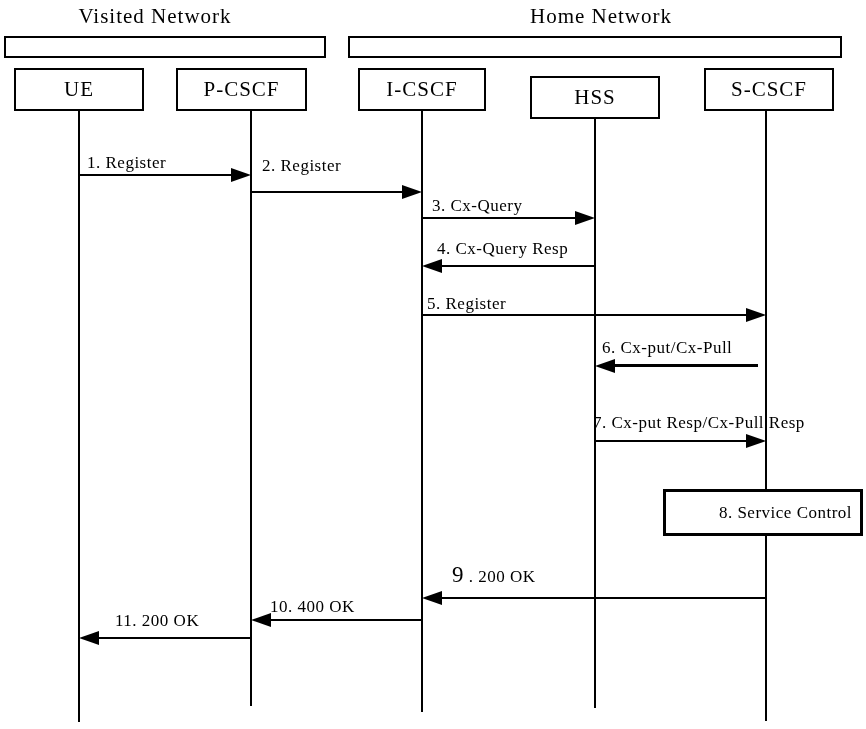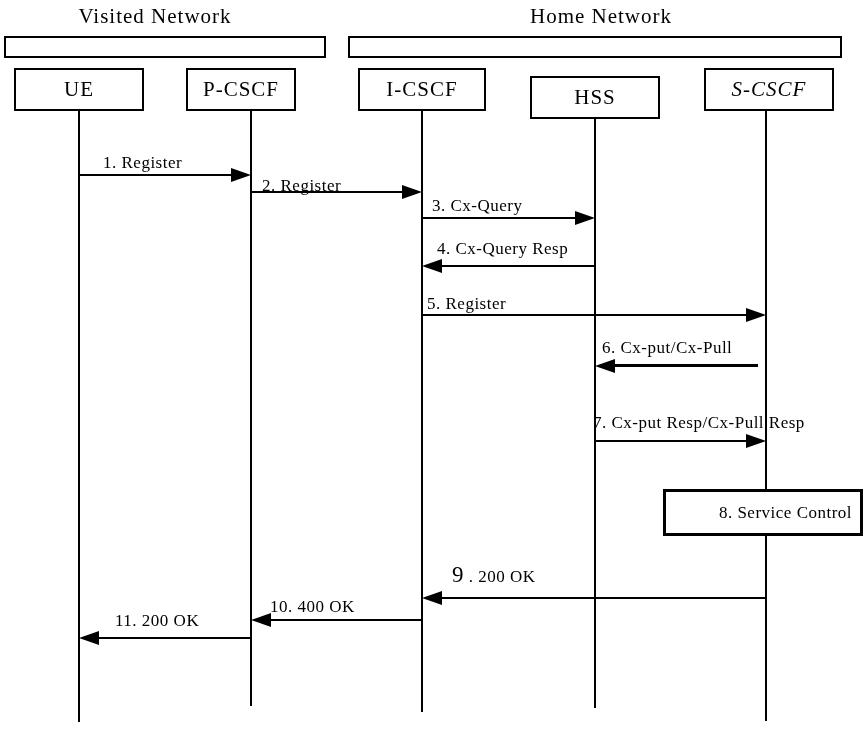--- a/index.html
+++ b/index.html
@@ -42,44 +42,44 @@
   <div class="abs title" style="left: 601px; transform: translateX(-50%); top: 4px;">Home Network</div>
 
   <div class="abs bar" style="left: 4px; top: 36px; width: 322px; height: 22px;"></div>
   <div class="abs bar" style="left: 348px; top: 36px; width: 494px; height: 22px;"></div>
 
   <div id="layer-actors">
       <div class="actor-box" style="left: 14px; top: 68px; width: 130px; height: 43px; align-items: center;">
         <span>UE</span>
       </div>
       <div class="lifeline" style="left: 78px; top: 111px; height: 611px;"></div>
-      <div class="actor-box" style="left: 186px; top: 68px; width: 110px; height: 43px;">
+      <div class="actor-box" style="left: 176px; top: 68px; width: 131px; height: 43px;">
         <span>P-CSCF</span>
       </div>
       <div class="lifeline" style="left: 250px; top: 111px; height: 595px;"></div>
       <div class="actor-box" style="left: 358px; top: 68px; width: 128px; height: 43px; align-items: center;">
         <span>I-CSCF</span>
       </div>
       <div class="lifeline" style="left: 421px; top: 111px; height: 601px;"></div>
       <div class="actor-box" style="left: 530px; top: 76px; width: 130px; height: 43px;">
         <span>HSS</span>
       </div>
       <div class="lifeline" style="left: 594px; top: 111px; height: 597px;"></div>
-      <div class="actor-box" style="left: 704px; top: 68px; width: 130px; height: 43px; font-style: italic;">
+      <div class="actor-box" style="left: 704px; top: 68px; width: 130px; height: 43px;">
         <span>S-CSCF</span>
       </div>
       <div class="lifeline" style="left: 765px; top: 111px; height: 610px;"></div>
     </div>
   <div id="layer-messages">
       <div class="msg-line" style="left: 79px; top: 174px; width: 156px; height: 2px;"></div>
       <div class="msg-head head-r" style="left: 231px; top: 168px;"></div>
-      <div class="msg-label" style="left: 103px; top: 153px;"><span>1. Register</span></div>
+      <div class="msg-label" style="left: 87px; top: 153px;"><span>1. Register</span></div>
       <div class="msg-line" style="left: 251px; top: 191px; width: 155px; height: 2px;"></div>
       <div class="msg-head head-r" style="left: 402px; top: 185px;"></div>
-      <div class="msg-label" style="left: 262px; top: 176px;"><span>2. Register</span></div>
+      <div class="msg-label" style="left: 262px; top: 156px;"><span>2. Register</span></div>
       <div class="msg-line" style="left: 422px; top: 217px; width: 157px; height: 2px;"></div>
       <div class="msg-head head-r" style="left: 575px; top: 211px;"></div>
       <div class="msg-label" style="left: 432px; top: 196px;"><span>3. Cx-Query</span></div>
       <div class="msg-line" style="left: 438px; top: 265px; width: 157px; height: 2px;"></div>
       <div class="msg-head head-l" style="left: 422px; top: 259px;"></div>
       <div class="msg-label" style="left: 437px; top: 239px;"><span>4. Cx-Query Resp</span></div>
       <div class="msg-line" style="left: 422px; top: 314px; width: 328px; height: 2px;"></div>
       <div class="msg-head head-r" style="left: 746px; top: 308px;"></div>
       <div class="msg-label" style="left: 427px; top: 294px;"><span>5. Register</span></div>
       <div class="msg-line" style="left: 611px; top: 364px; width: 147px; height: 3px;"></div>

